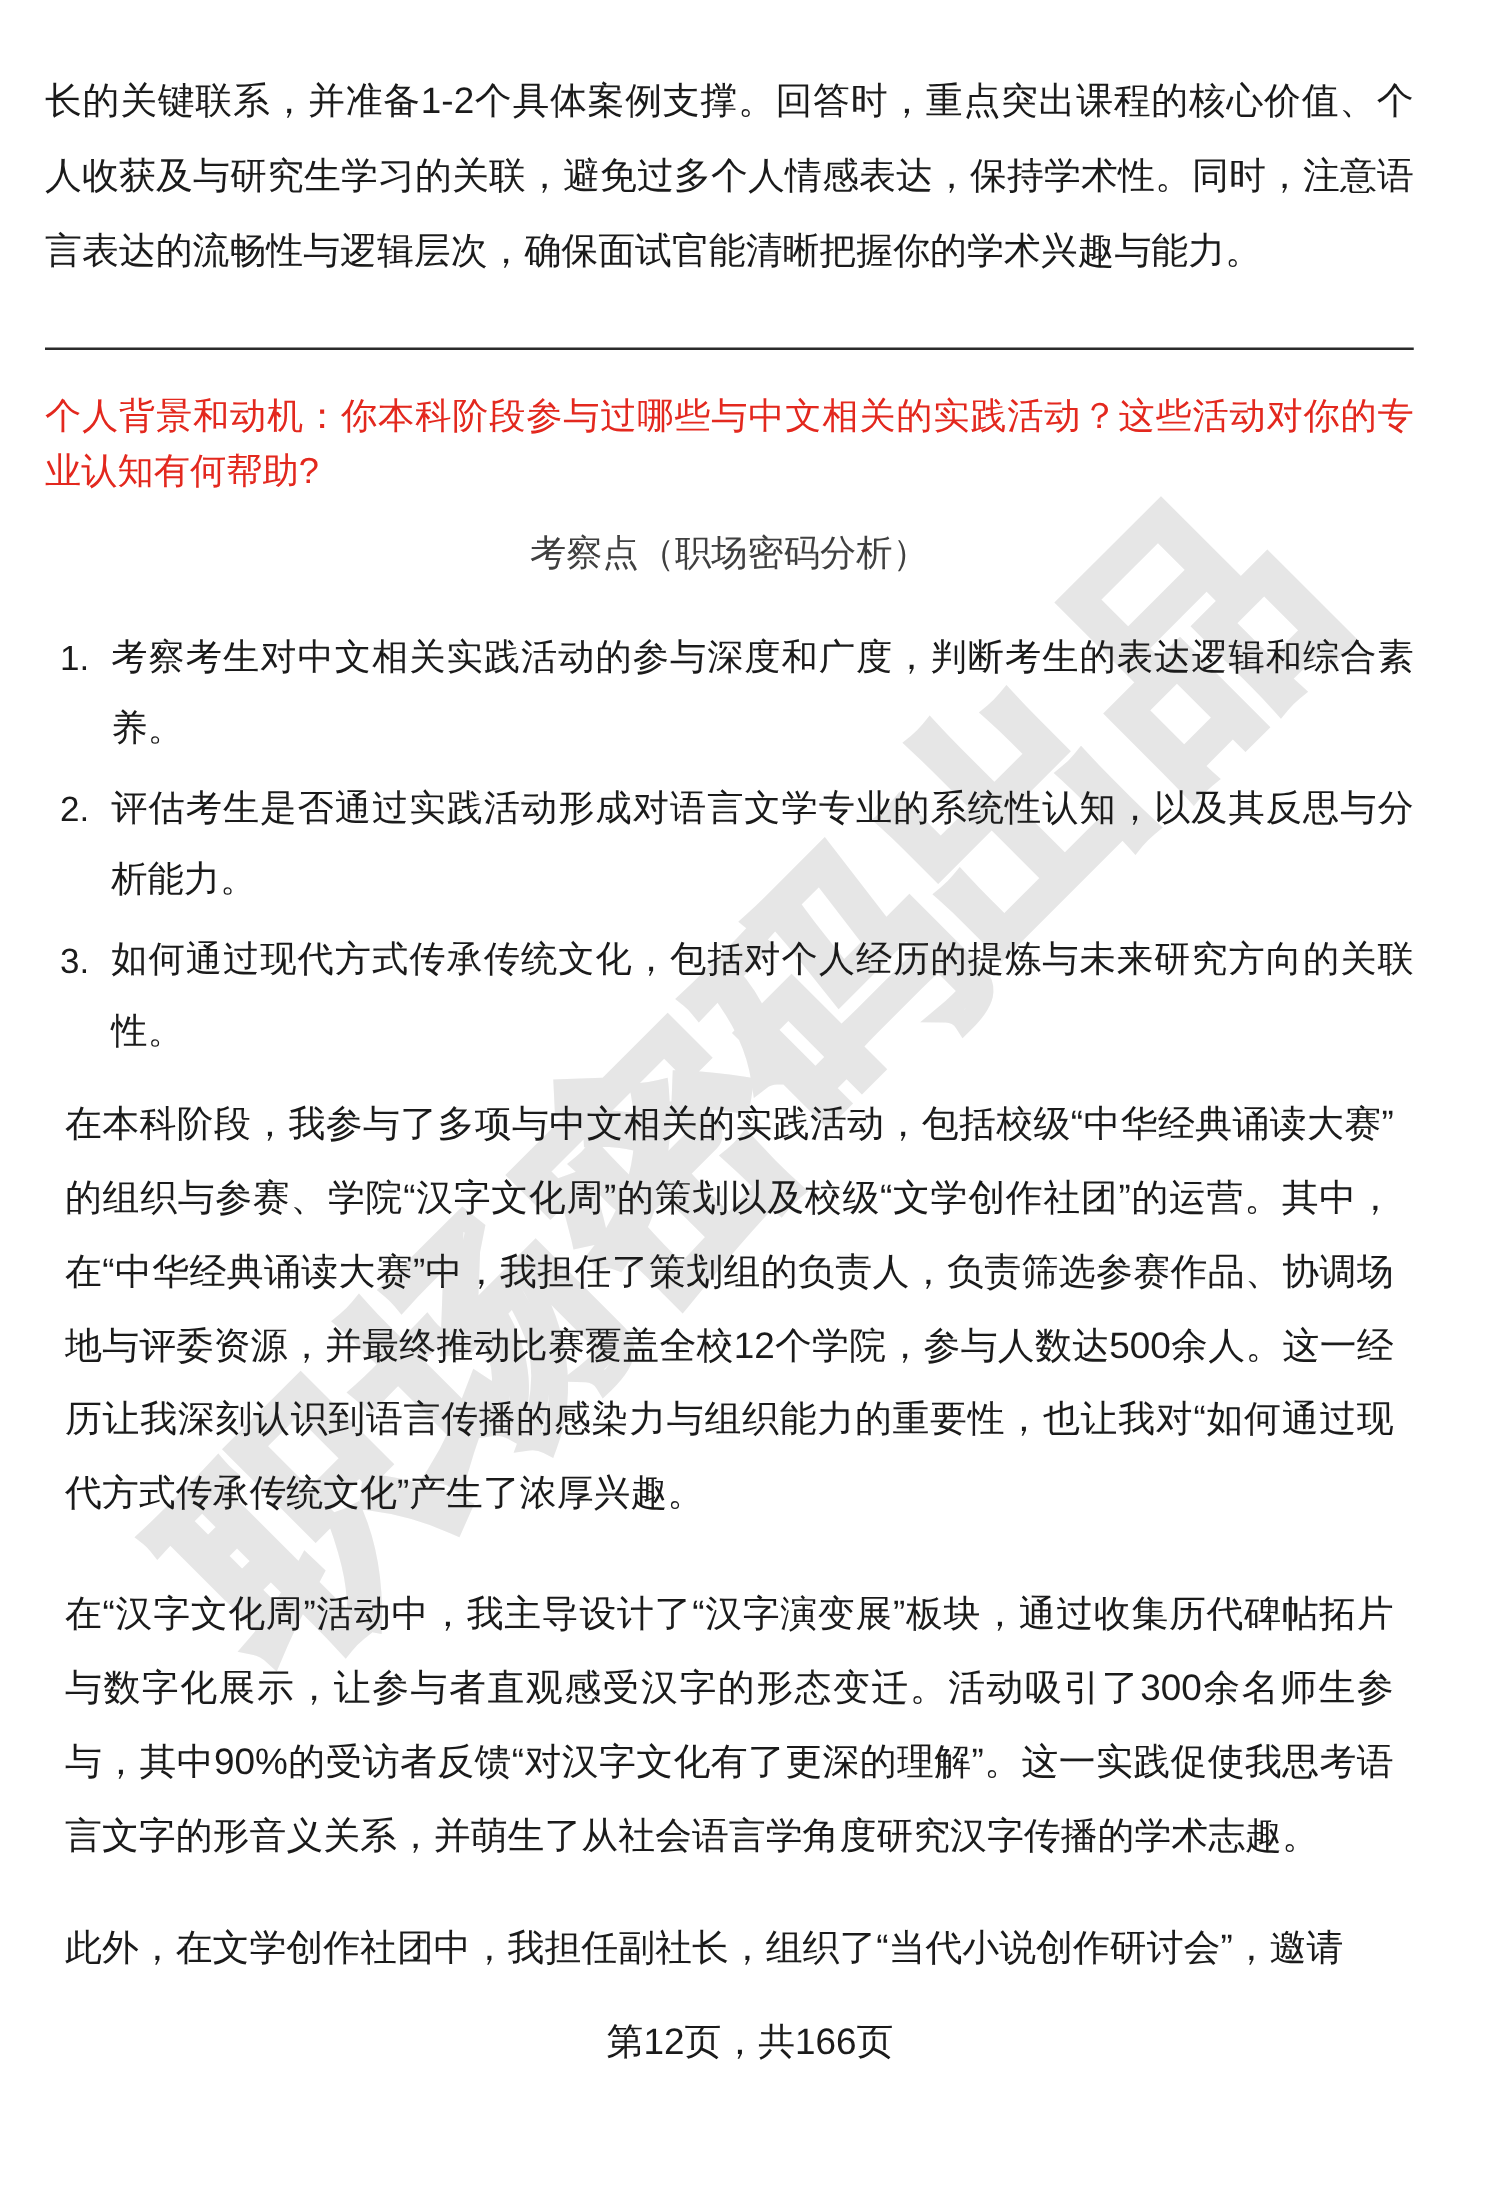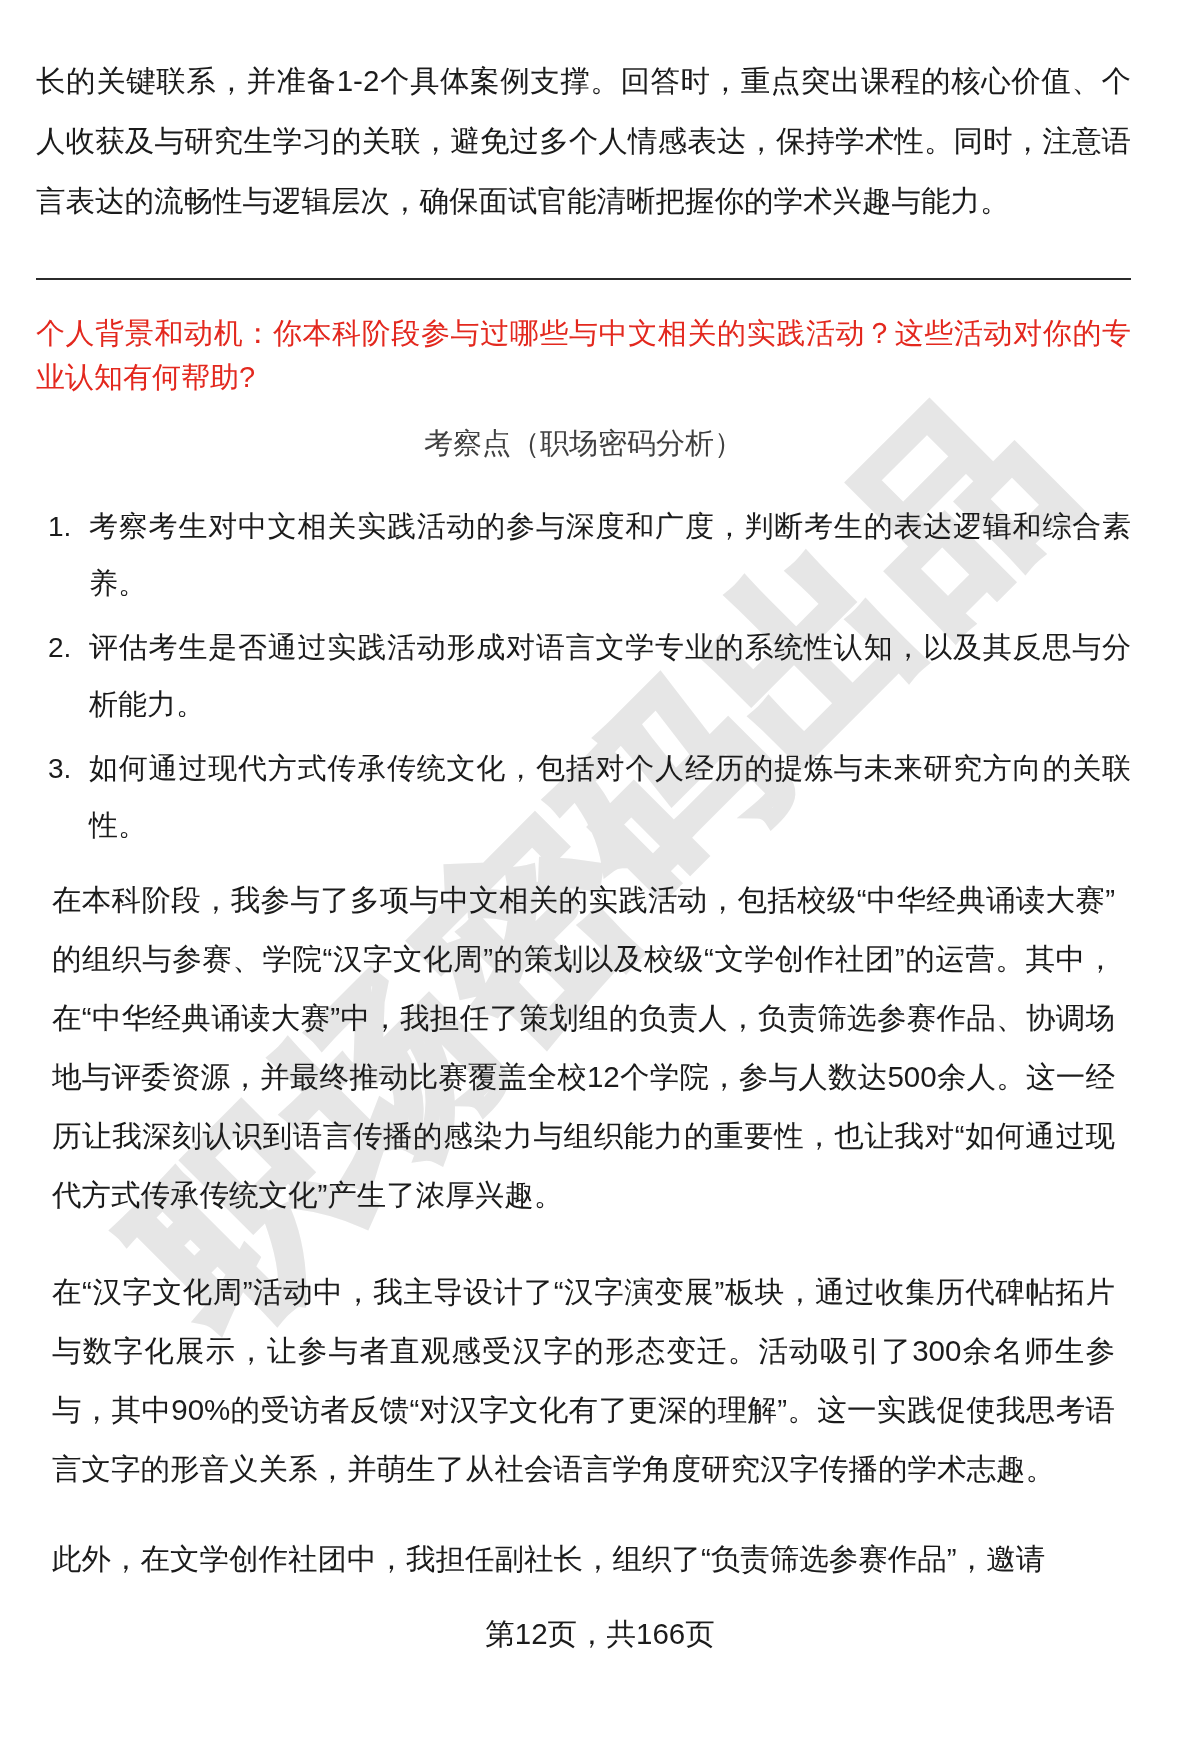--- a/index.html
+++ b/index.html
@@ -140,19 +140,19 @@
       <li>考察考生对中文相关实践活动的参与深度和广度，判断考生的表达逻辑和综合素养。</li>
       <li>评估考生是否通过实践活动形成对语言文学专业的系统性认知，以及其反思与分析能力。</li>
       <li>如何通过现代方式传承传统文化，包括对个人经历的提炼与未来研究方向的关联性。</li>
     </ol>
 
 
     <p class="answer-para">在本科阶段，我参与了多项与中文相关的实践活动，包括校级“中华经典诵读大赛”的组织与参赛、学院“汉字文化周”的策划以及校级“文学创作社团”的运营。其中，在“中华经典诵读大赛”中，我担任了策划组的负责人，负责筛选参赛作品、协调场地与评委资源，并最终推动比赛覆盖全校12个学院，参与人数达500余人。这一经历让我深刻认识到语言传播的感染力与组织能力的重要性，也让我对“如何通过现代方式传承传统文化”产生了浓厚兴趣。</p>
 
     <p class="answer-para gap">在“汉字文化周”活动中，我主导设计了“汉字演变展”板块，通过收集历代碑帖拓片与数字化展示，让参与者直观感受汉字的形态变迁。活动吸引了300余名师生参与，其中90%的受访者反馈“对汉字文化有了更深的理解”。这一实践促使我思考语言文字的形音义关系，并萌生了从社会语言学角度研究汉字传播的学术志趣。</p>
 
-    <p class="answer-para gap-sm">此外，在文学创作社团中，我担任副社长，组织了“负责筛选参赛作品”，邀请</p>
+    <p class="answer-para gap-sm">此外，在文学创作社团中，我担任副社长，组织了“当代小说创作研讨会”，邀请</p>
 
   </div>
 
   <div class="footer">第12页，共166页</div>
 
 </div>
 
 </body></html>

